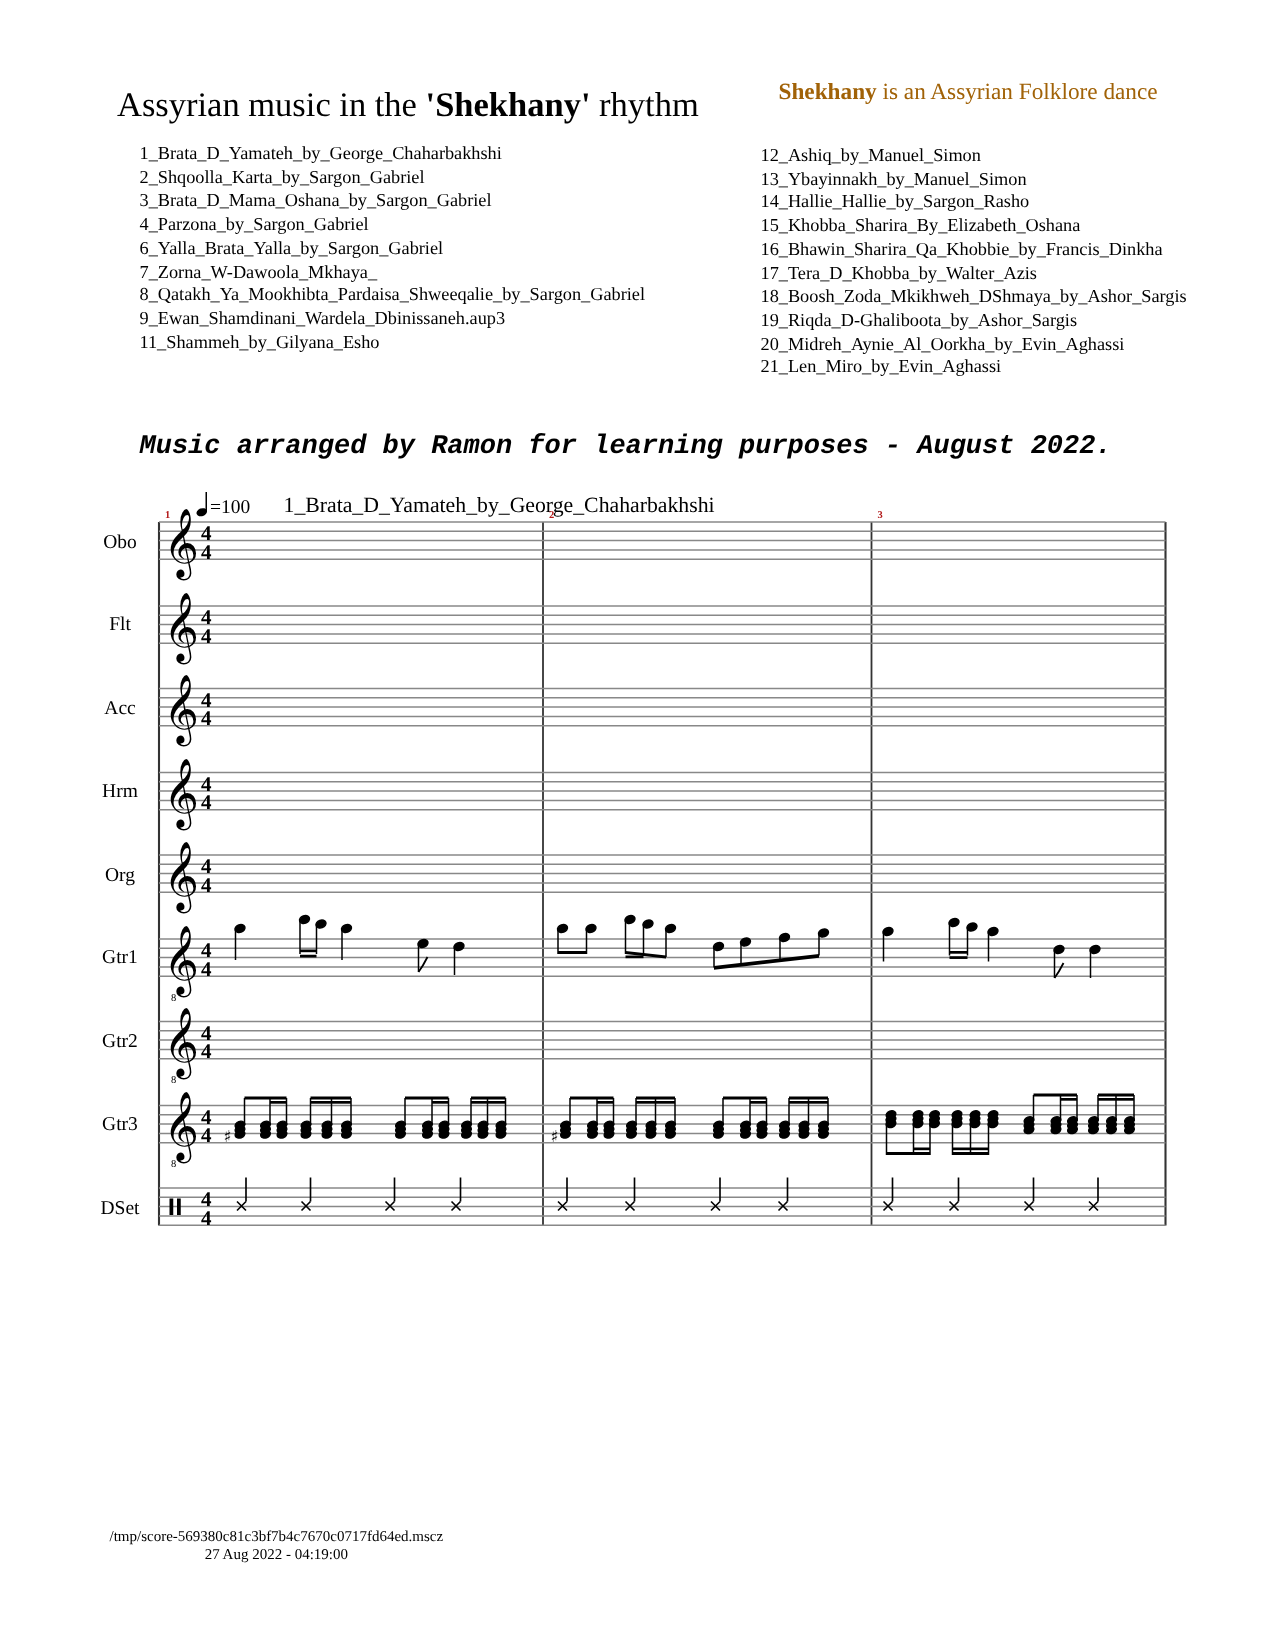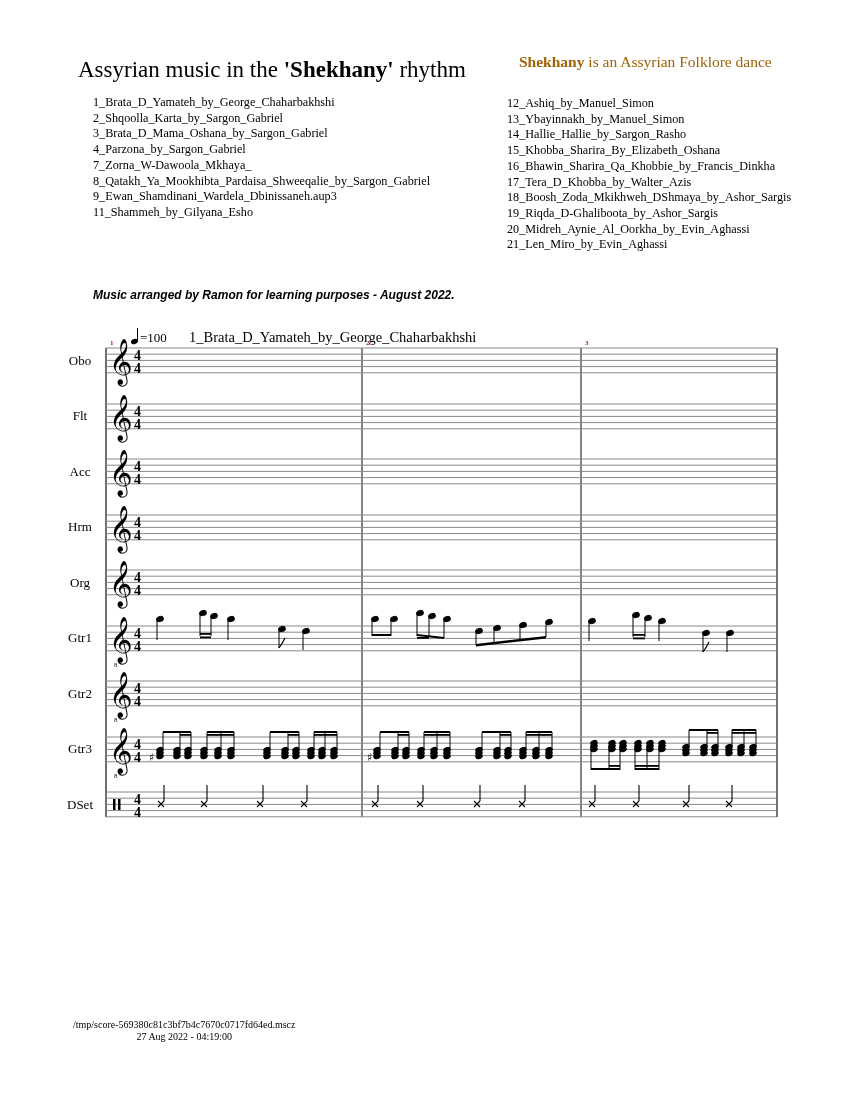--- a/index.html
+++ b/index.html
@@ -5,40 +5,41 @@
   html, body { margin: 0; padding: 0; background: #ffffff; }
   body { width: 850px; height: 1100px; position: relative; overflow: hidden; font-family: "Liberation Serif", serif; color: #000; }
   .abs { position: absolute; }
   .title { left: 78px; top: 46px; font-size: 23px; white-space: nowrap; margin-top: 11px; }
   .title b { font-weight: bold; }
   .subtitle { left: 519px; top: 53px; font-size: 15.5px; color: #a16207; white-space: nowrap; }
   .subtitle b { font-weight: bold; }
   .list { font-size: 12.2px; line-height: 15.7px; white-space: nowrap; }
   .list-left { left: 93px; top: 95px; }
   .list-right { left: 467px; top: 96px; margin-left: 40px; }
-  .credit { left: 93px; top: 288px; font-family: Liberation Sans, sans-serif; font-size: 12px; font-weight: bold; font-style: italic; white-space: nowrap; }
+  .credit { left: 93px; top: 288px; font-family: Liberation Mono, monospace; font-size: 18px; font-weight: bold; font-style: italic; white-space: nowrap; }
   .footer { left: 73px; top: 1019px; font-size: 10px; line-height: 12px; white-space: nowrap; text-align: center; }
   .score-svg { left: 0; top: 0; }
   .instr-label { font-size: 13px; text-align: center; width: 40px; }
   .song-title { left: 189px; top: 329px; font-size: 14.5px; white-space: nowrap; }
   .tempo { left: 130px; top: 327px; font-size: 13px; font-weight: normal; white-space: nowrap; }
   .mnum { font-size: 7px; color: #b31b1b; font-weight: bold; }
 </style>
 </head>
 <body>
 
 <div class="abs title"><span>Assyrian music in the </span><b>'Shekhany'</b><span> rhythm</span></div>
 
 <div class="abs subtitle"><b>Shekhany</b><span> is an Assyrian Folklore dance</span></div>
 
 <div class="abs list list-left">
   <div>1_Brata_D_Yamateh_by_George_Chaharbakhshi</div>
   <div>2_Shqoolla_Karta_by_Sargon_Gabriel</div>
   <div>3_Brata_D_Mama_Oshana_by_Sargon_Gabriel</div>
   <div>4_Parzona_by_Sargon_Gabriel</div>
+  <div>6_Yalla_Brata_Yalla_by_Sargon_Gabriel</div>
   <div>7_Zorna_W-Dawoola_Mkhaya_</div>
   <div>8_Qatakh_Ya_Mookhibta_Pardaisa_Shweeqalie_by_Sargon_Gabriel</div>
   <div>9_Ewan_Shamdinani_Wardela_Dbinissaneh.aup3</div>
   <div>11_Shammeh_by_Gilyana_Esho</div>
 </div>
 
 <div class="abs list list-right">
   <div>12_Ashiq_by_Manuel_Simon</div>
   <div>13_Ybayinnakh_by_Manuel_Simon</div>
   <div>14_Hallie_Hallie_by_Sargon_Rasho</div>

